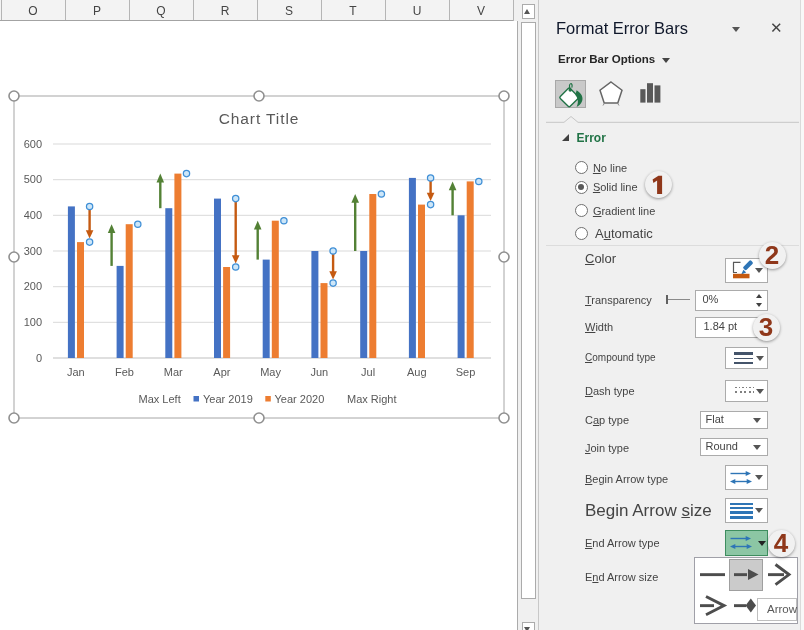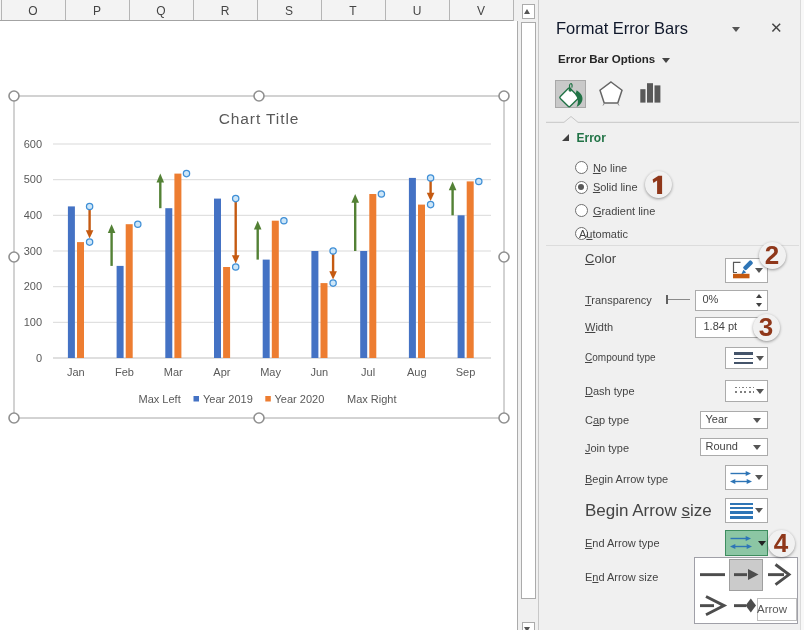--- a/index.html
+++ b/index.html
@@ -155,21 +155,21 @@
     <div style="position:absolute;left:561.5px;top:134px;width:0;height:0;border-left:7px solid transparent;border-bottom:7px solid #404040"></div>
     <div style="position:absolute;left:576.5px;top:131px;font-size:12px;font-weight:bold;color:#217346">Error</div>
     <div style="position:absolute;left:574.7px;top:161.3px;width:13px;height:13px;border-radius:50%;background:#FFF;border:1px solid #707070;box-sizing:border-box"></div>
     <div style="position:absolute;left:592.9px;top:159.8px;height:16px;line-height:16px;font-size:11px;color:#444"><span style="text-decoration:underline">N</span>o line</div>
     <div style="position:absolute;left:574.7px;top:180.8px;width:13px;height:13px;border-radius:50%;background:#FFF;border:1px solid #707070;box-sizing:border-box"></div>
     <div style="position:absolute;left:578.2px;top:184.3px;width:6px;height:6px;border-radius:50%;background:#595959"></div>
     <div style="position:absolute;left:592.9px;top:179.3px;height:16px;line-height:16px;font-size:11px;color:#444"><span style="text-decoration:underline">S</span>olid line</div>
     <div style="position:absolute;left:574.7px;top:204.2px;width:13px;height:13px;border-radius:50%;background:#FFF;border:1px solid #707070;box-sizing:border-box"></div>
     <div style="position:absolute;left:592.9px;top:202.7px;height:16px;line-height:16px;font-size:11px;color:#444"><span style="text-decoration:underline">G</span>radient line</div>
     <div style="position:absolute;left:574.7px;top:227.1px;width:13px;height:13px;border-radius:50%;background:#FFF;border:1px solid #707070;box-sizing:border-box"></div>
-    <div style="position:absolute;left:579px;top:225.6px;height:16px;line-height:16px;font-size:11px;color:#444">A<span style="text-decoration:underline">u</span>tomatic</div>
+    <div style="position:absolute;left:595px;top:225.6px;height:16px;line-height:16px;font-size:13px;color:#444">A<span style="text-decoration:underline">u</span>tomatic</div>
     <div style="position:absolute;left:644.5px;top:171.0px;width:27px;height:27px;border-radius:50%;background:#F1F1F1;box-shadow:0 1px 3px rgba(0,0,0,0.38);z-index:40">
       <svg width="27" height="27" viewBox="0 0 27 27" style="position:absolute;left:0;top:0">
         <path d="M12.1 23 V9.6 L8.4 12.0 L7.6 8.6 L13.4 4.8 H17.1 V23 Z" fill="#8F371A"></path>
       </svg>
     </div>
     <div style="position:absolute;left:546px;top:245px;width:253px;height:1px;background:#DCDCDC"></div>
     <div style="position:absolute;left:585px;top:251px;height:16px;line-height:16px;font-size:13px;color:#444"><span style="text-decoration:underline">C</span>olor</div>
     <div style="position:absolute;left:725px;top:257.5px;width:43px;height:25.5px;background:#FFFFFF;border:1px solid #ABABAB;box-sizing:border-box;"></div>
     <svg width="30" height="22" viewBox="0 0 30 22" style="position:absolute;left:729px;top:259px">
 <path d="M4 3.3 H11.5 M4.5 3.3 V13.5 M4 13.5 H8" stroke="#595959" stroke-width="1.2" fill="none"></path>
@@ -198,21 +198,21 @@
     <div style="position:absolute;left:734px;top:357.7px;width:18.5px;height:1.2px;background:#44546A"></div>
     <div style="position:absolute;left:734px;top:361.8px;width:18.5px;height:2px;background:#44546A"></div>
     <div style="position:absolute;left:756.0px;top:355.5px;width:0;height:0;border-left:4.0px solid transparent;border-right:4.0px solid transparent;border-top:5px solid #555"></div>
     <div style="position:absolute;left:585px;top:382.8px;height:16px;line-height:16px;font-size:11px;color:#444"><span style="text-decoration:underline">D</span>ash type</div>
     <div style="position:absolute;left:725px;top:380px;width:43px;height:22px;background:#FFFFFF;border:1px solid #ABABAB;box-sizing:border-box;"></div>
     <div style="position:absolute;left:735px;top:386.5px;width:19px;height:1.5px;background:repeating-linear-gradient(90deg,#808080 0 1.5px,transparent 1.5px 3.5px)"></div>
     <div style="position:absolute;left:735px;top:390.5px;width:19px;height:2px;background:repeating-linear-gradient(90deg,#808080 0 2px,transparent 2px 4.5px)"></div>
     <div style="position:absolute;left:756.0px;top:388.5px;width:0;height:0;border-left:4.0px solid transparent;border-right:4.0px solid transparent;border-top:5px solid #555"></div>
     <div style="position:absolute;left:585px;top:412.3px;height:16px;line-height:16px;font-size:11px;color:#444">C<span style="text-decoration:underline">a</span>p type</div>
     <div style="position:absolute;left:700px;top:411px;width:68px;height:18px;background:#FFFFFF;border:1px solid #ABABAB;box-sizing:border-box;"></div>
-    <div style="position:absolute;left:705.5px;top:413px;font-size:11px;color:#444">Year</div>
+    <div style="position:absolute;left:705.5px;top:413px;font-size:11px;color:#444">Flat</div>
     <div style="position:absolute;left:753.0px;top:417.8px;width:0;height:0;border-left:4.0px solid transparent;border-right:4.0px solid transparent;border-top:5px solid #555"></div>
     <div style="position:absolute;left:585px;top:439.6px;height:16px;line-height:16px;font-size:11px;color:#444"><span style="text-decoration:underline">J</span>oin type</div>
     <div style="position:absolute;left:700px;top:438px;width:68px;height:18px;background:#FFFFFF;border:1px solid #ABABAB;box-sizing:border-box;"></div>
     <div style="position:absolute;left:705.5px;top:440px;font-size:11px;color:#444">Round</div>
     <div style="position:absolute;left:753.0px;top:445.0px;width:0;height:0;border-left:4.0px solid transparent;border-right:4.0px solid transparent;border-top:5px solid #555"></div>
     <div style="position:absolute;left:585px;top:470.7px;height:16px;line-height:16px;font-size:11px;color:#444"><span style="text-decoration:underline">B</span>egin Arrow type</div>
     <div style="position:absolute;left:724.5px;top:465px;width:43px;height:25px;background:#FFFFFF;border:1px solid #ABABAB;box-sizing:border-box;"></div>
     <svg width="34" height="20" viewBox="0 0 34 20" style="position:absolute;left:727px;top:467.5px">
 <g stroke="#2E75B6" stroke-width="1.4" fill="#2E75B6">
 <line x1="3.5" y1="5.5" x2="19.5" y2="5.5"></line>
@@ -252,14 +252,14 @@
 <path d="M64.5 17.6 L54 12.1 L54 23.1 Z" stroke="none"></path>
 <rect x="74" y="16.2" width="16" height="2.9" stroke="none"></rect>
 <path d="M81.5 7.5 L95 17.6 L81.5 27.7" fill="none" stroke-width="2.9"></path>
 <rect x="6" y="47.2" width="14" height="2.9" stroke="none"></rect>
 <path d="M12 39.5 L30 48.6 L12 57.7" fill="none" stroke-width="2.9"></path>
 <rect x="40" y="47.2" width="12" height="2.9" stroke="none"></rect>
 <path d="M56.8 41.6 L62 48.6 L56.8 55.6 L51.6 48.6 Z" stroke="none"></path>
 </g>
     </svg>
     <div style="position:absolute;left:757px;top:597.5px;width:40px;height:23px;background:#FFF;border:1px solid #BFBFBF;box-sizing:border-box;z-index:33"></div>
-    <div style="position:absolute;left:757px;top:602.5px;width:40px;text-align:left;font-size:11.5px;color:#595959;z-index:34">Arrow</div>
+    <div style="position:absolute;left:757px;top:602.5px;width:40px;text-align:right;font-size:11.5px;color:#595959;z-index:34">Arrow</div>
     <div style="position:absolute;left:767.5px;top:530.0px;width:27px;height:27px;border-radius:50%;background:#F1F1F1;box-shadow:0 1px 3px rgba(0,0,0,0.38);text-align:center;line-height:26px;font-size:26px;font-weight:bold;color:#8F371A;z-index:40">4</div>
 </div>
 </body></html>

